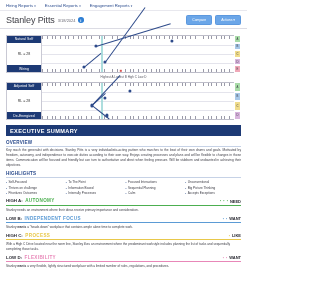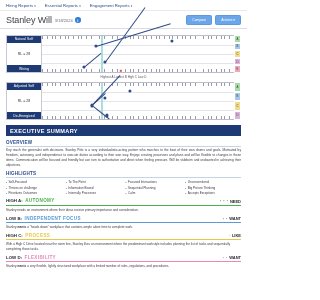--- a/index.html
+++ b/index.html
@@ -170,21 +170,21 @@
       <span>Essential Reports</span>
       <span class="caret">▾</span>
     </span>
     <span class="navitem">
       <span>Engagement Reports</span>
       <span class="caret">▾</span>
     </span>
   </div>
 
   <div class="titlebar">
-    <span class="ptitle">Stanley Will</span>
+    <span class="ptitle">Stanley Pitts</span>
     <span class="pdate">3/18/2024</span>
     <span class="infoicon">i</span>
     <span class="titlebtns">
       <span class="btn">Compare</span>
       <span class="btn">Actions ▾</span>
     </span>
   </div>
 
   <div class="chartwrap">
 

